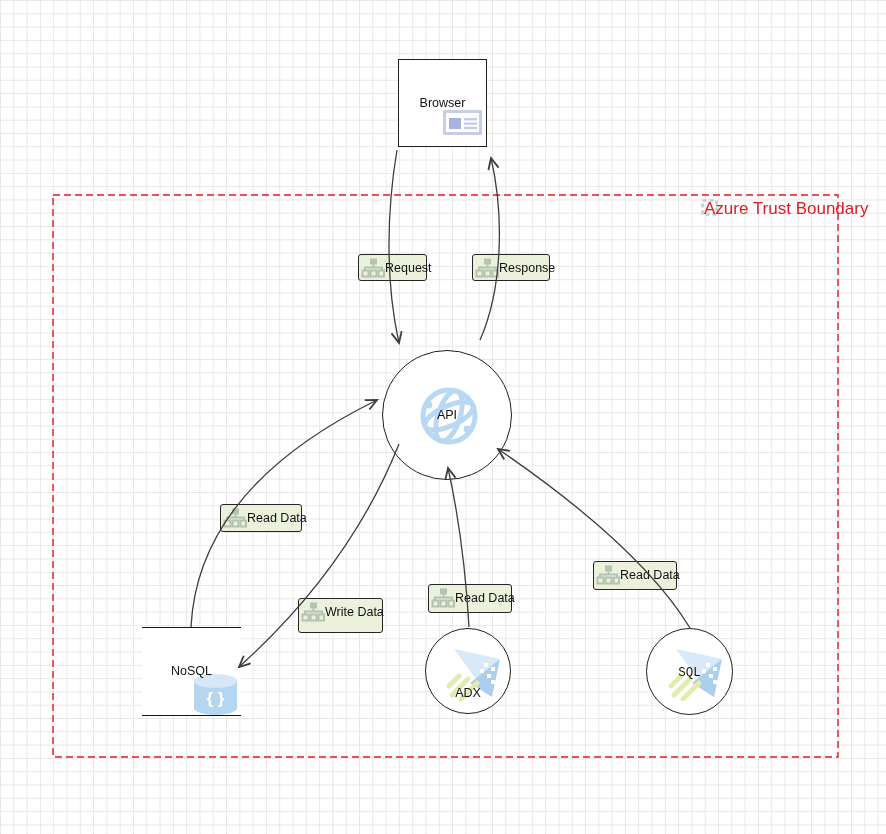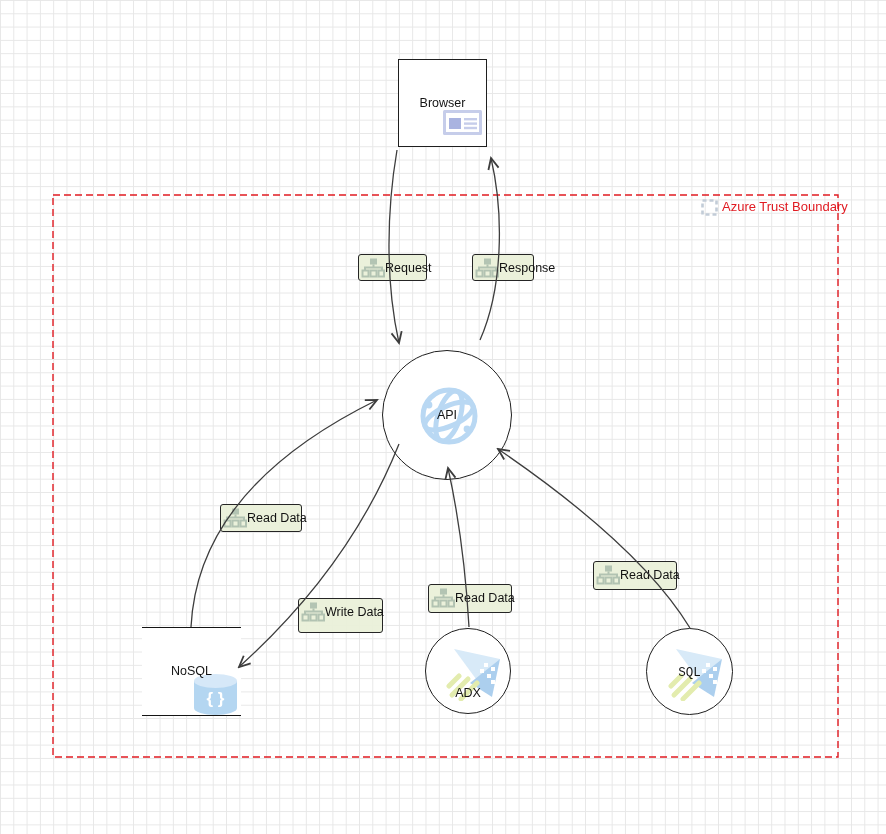--- a/index.html
+++ b/index.html
@@ -21,21 +21,21 @@
   .flow-label{
     position:absolute;display:flex;align-items:flex-start;
     background:rgba(233,240,216,0.93);border:1px solid #252525;border-radius:3px;
     box-sizing:border-box;font-size:12.5px;color:#111;z-index:1;padding:0 5px 0 2px;
   }
   .flow-label .txt{line-height:26px;white-space:nowrap;}
   .flow-label svg{flex:0 0 auto;margin-top:2px;}
   svg.overlay{position:absolute;left:0;top:0;z-index:4;pointer-events:none;}
   .flow-line{fill:none;stroke:#3d3d3d;stroke-width:1.3;}
   .boundary-label{
-    position:absolute;left:722px;top:199px;font-size:13px;color:#e11b22;z-index:2;white-space:nowrap;
+    position:absolute;left:704px;top:199px;font-size:17px;color:#e11b22;z-index:2;white-space:nowrap;
   }
   .boundary-icon{position:absolute;left:701px;top:199px;z-index:2;}
 </style>
 </head>
 <body>
 
 <div class="canvas">
 
   <div class="node rectnode" style="left:398px;top:59px;width:89px;height:88px;">
     <div class="node-label" style="top:36px;">Browser</div>
@@ -119,21 +119,21 @@
       <g fill="none" stroke="#a9bcab" stroke-width="2" opacity="0.85">
         <path d="M12.5,7 V10 M4,13 V10 H21 V13"></path>
         <rect x="1.5" y="13" width="6" height="6"></rect>
         <rect x="9.5" y="13" width="6" height="6"></rect>
         <rect x="17.5" y="13" width="5.5" height="6"></rect>
       </g>
     </svg>
     <span class="txt">Request</span>
   </div>
 
-  <div class="flow-label" style="left:472px;top:254px;width:62px;height:27px;">
+  <div class="flow-label" style="left:472px;top:254px;width:78px;height:27px;">
     <svg width="24" height="22" viewBox="0 0 24 21">
       <g fill="#a9bcab" opacity="0.85">
           <rect x="9" y="1" width="7" height="6"></rect>
         </g>
       <g fill="none" stroke="#a9bcab" stroke-width="2" opacity="0.85">
         <path d="M12.5,7 V10 M4,13 V10 H21 V13"></path>
         <rect x="1.5" y="13" width="6" height="6"></rect>
           <rect x="9.5" y="13" width="6" height="6"></rect>
           <rect x="17.5" y="13" width="5.5" height="6"></rect>
       </g>

